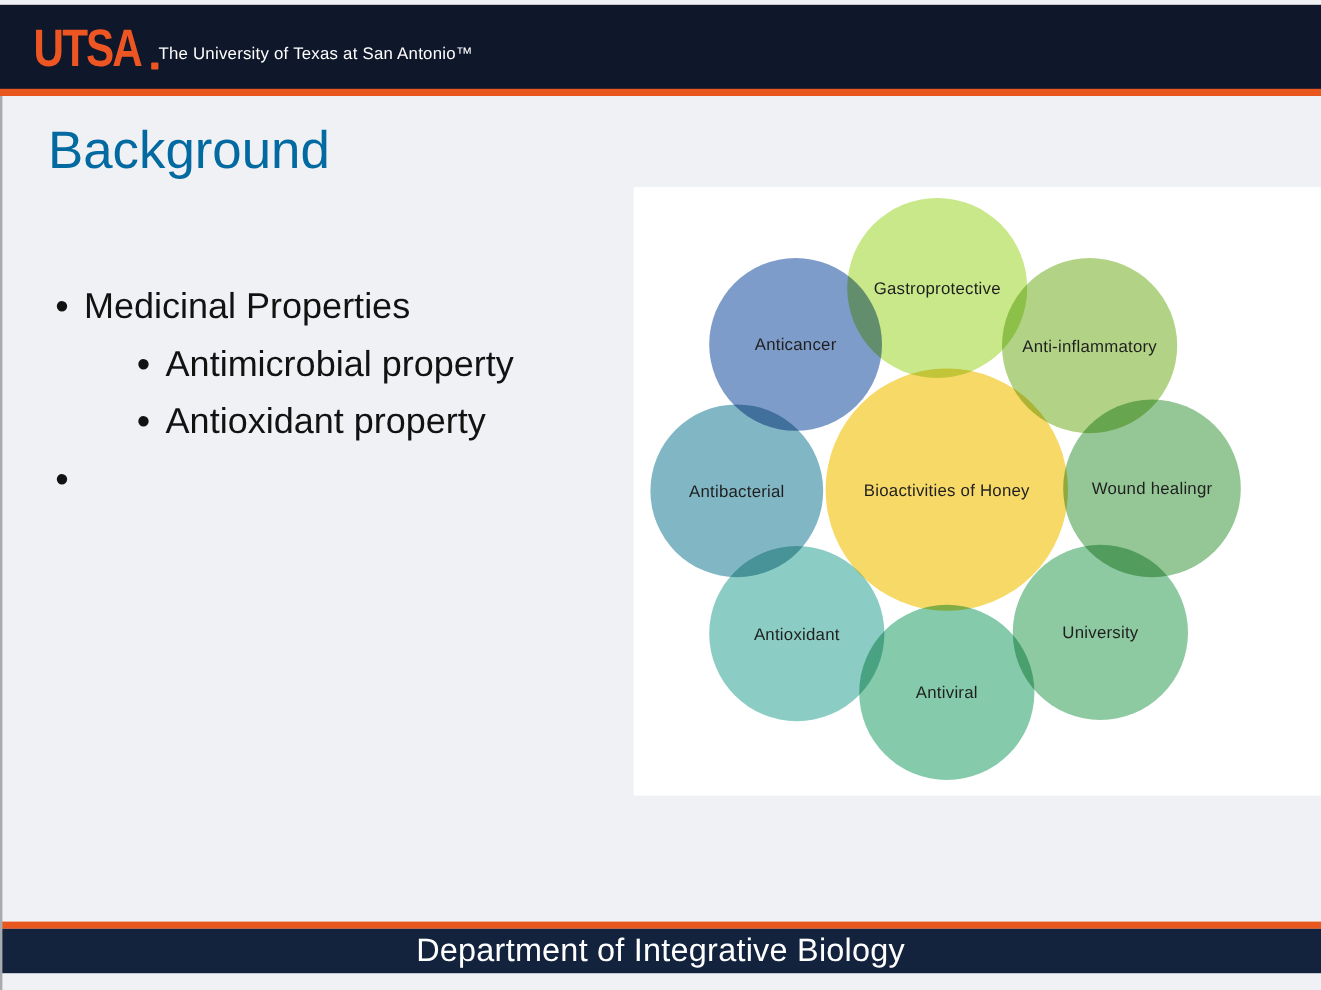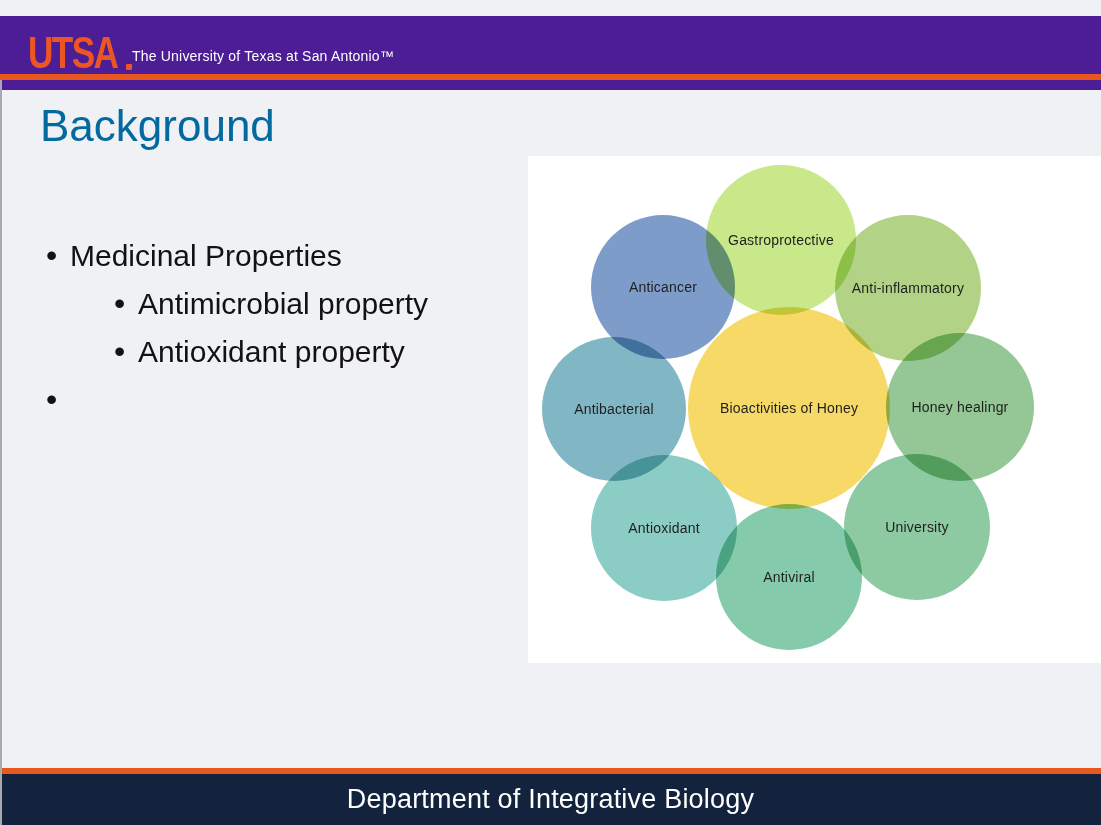--- a/index.html
+++ b/index.html
@@ -4,22 +4,22 @@
 <style>
   html,body { margin:0; padding:0; }
   body {
     width:1101px; height:825px; position:relative; overflow:hidden;
     background:#EFF1F4;
     font-family:"Liberation Sans", sans-serif;
   }
 
   
   .header-bar {
-    position:absolute; left:0; top:16px; width:1101px; height:74px;
-    background:#4c1d95;
+    position:absolute; left:0; top:4px; width:1101px; height:74px;
+    background:#0f172a;
   }
   .logo-wrap {
     position:absolute; left:28px; top:18px; display:flex; align-items:flex-end;
   }
   .logo-text {
     color:#ED5623; font-size:44px; font-weight:800; letter-spacing:-2px;
     line-height:38px;
     transform:scaleX(0.80); transform-origin:left bottom;
   }
   .logo-dot {
@@ -73,21 +73,21 @@
     font-size:14px; color:#1F1F1F; white-space:nowrap; letter-spacing:0.2px;
     z-index:5;
   }
 
   
   .footer-accent {
     position:absolute; left:0; top:768px; width:1101px; height:6px;
     background:#E8571E;
   }
   .footer-bar {
-    position:absolute; left:0; top:774px; width:1101px; height:51px;
+    position:absolute; left:0; top:774px; width:1101px; height:37px;
     background:#13233D; display:flex; align-items:center; justify-content:center;
   }
   .footer-text { color:#FFFFFF; font-size:27px; letter-spacing:0.2px; }
 </style>
 </head>
 <body>
 
 <div class="header-bar">
   <div class="logo-wrap">
     <span class="logo-text">UTSA</span>
@@ -127,21 +127,21 @@
     <div class="venn-circle" style="left: 160px; top: 151px; width: 202px; height: 202px; background: rgb(246, 217, 102);"></div>
     <div class="venn-circle" style="left: 358px; top: 177px; width: 148px; height: 148px; background: rgb(148, 199, 149);"></div>
     <div class="venn-circle" style="left: 63px; top: 299px; width: 146px; height: 146px; background: rgb(139, 205, 196);"></div>
     <div class="venn-circle" style="left: 188px; top: 348px; width: 146px; height: 146px; background: rgb(133, 203, 171);"></div>
     <div class="venn-circle" style="left: 316px; top: 298px; width: 146px; height: 146px; background: rgb(141, 201, 161);"></div>
     <div class="venn-label" style="left: 253px; top: 84px;">Gastroprotective</div>
     <div class="venn-label" style="left: 135px; top: 131px;">Anticancer</div>
     <div class="venn-label" style="left: 380px; top: 132px;">Anti-inflammatory</div>
     <div class="venn-label" style="left: 86px; top: 253px;">Antibacterial</div>
     <div class="venn-label" style="left: 261px; top: 252px;">Bioactivities of Honey</div>
-    <div class="venn-label" style="left: 432px; top: 251px;">Honey healingr</div>
+    <div class="venn-label" style="left: 432px; top: 251px;">Wound healingr</div>
     <div class="venn-label" style="left: 136px; top: 372px;">Antioxidant</div>
     <div class="venn-label" style="left: 261px; top: 421px;">Antiviral</div>
     <div class="venn-label" style="left: 389px; top: 371px;">University</div>
   </div>
 
 <div class="footer-accent"></div>
 <div class="footer-bar">
   <span class="footer-text">Department of Integrative Biology</span>
 </div>
 

